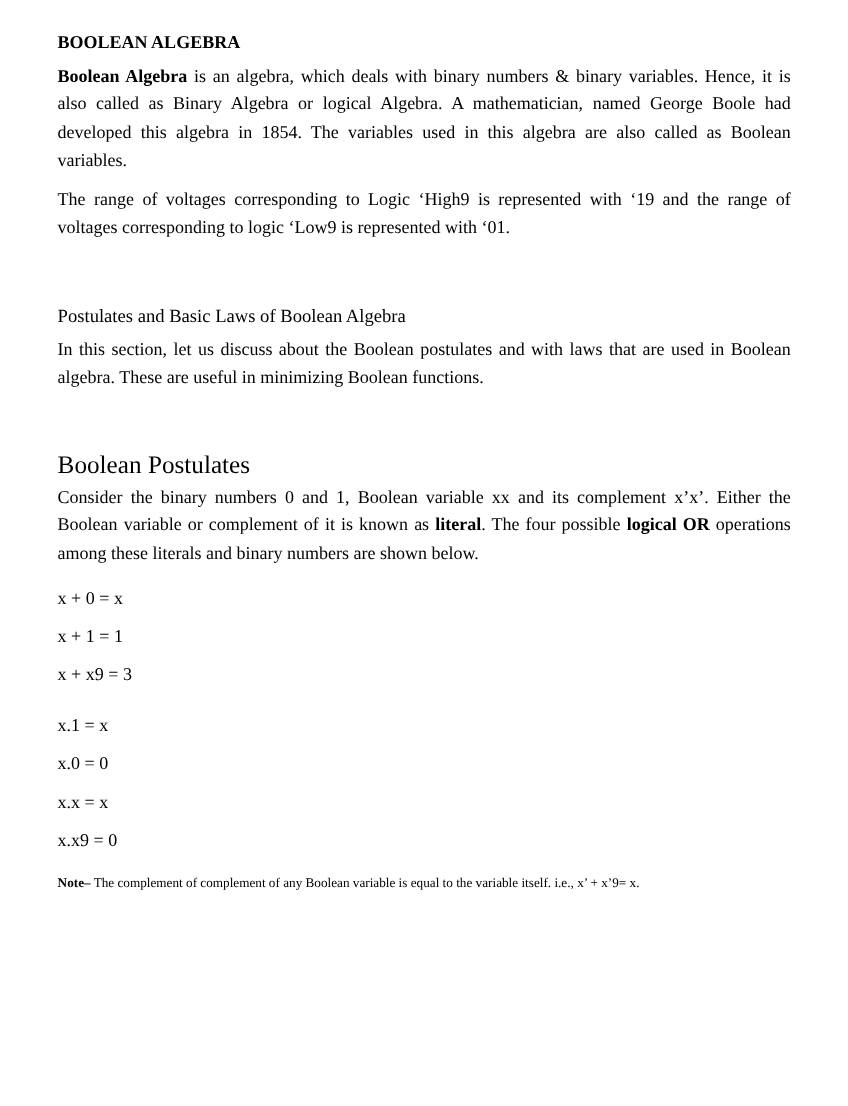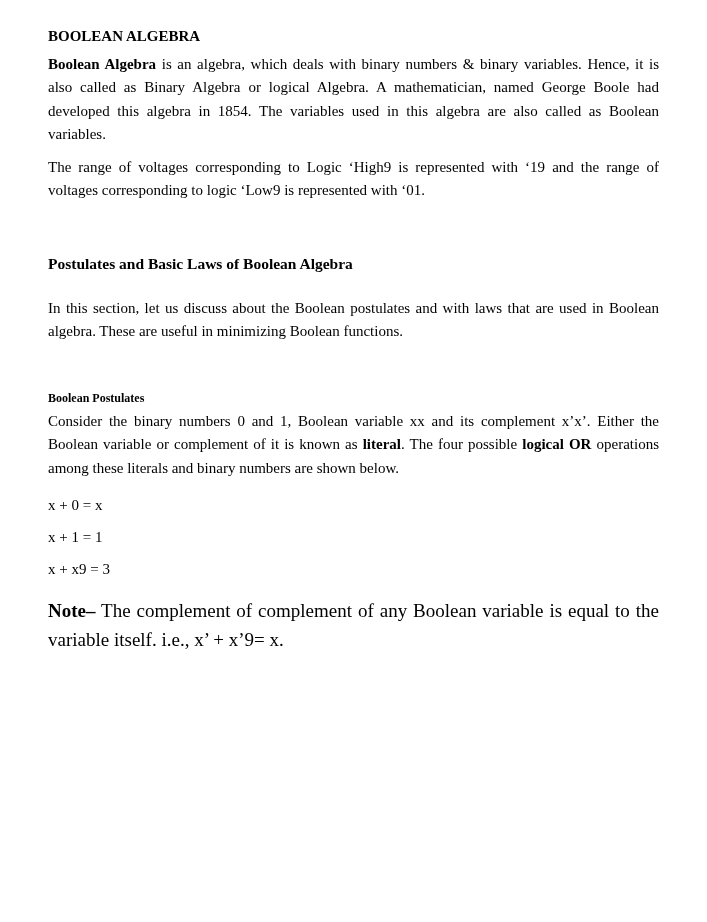--- a/index.html
+++ b/index.html
@@ -30,29 +30,29 @@
     }
 
     .paragraph {
       text-align: justify;
       line-height: 1.55;
       margin-bottom: 10px;
       font-size: 15px;
     }
 
     .subheading {
-      font-weight: bold;
+      font-weight: normal;
       font-size: 15.5px;
-      margin-bottom: 24px;
+      margin-bottom: 8px;
       margin-top: 24px;
     }
 
     .subheading2 {
-      font-weight: bold;
-      font-size: 12px;
+      font-weight: normal;
+      font-size: 21px;
       margin-bottom: 4px;
       margin-top: 20px;
     }
 
     .spacer {
       height: 18px;
     }
 
     .equations {
       text-align: left;
@@ -65,21 +65,21 @@
       margin-bottom: 2px;
     }
 
     b, strong {
       font-weight: bold;
     }
 
     .note-line {
       text-align: justify;
       line-height: 1.55;
-      font-size: 19px;
+      font-size: 11px;
       margin-top: 10px;
     }
 
     .note-line .note-label {
       font-weight: bold;
     }
   </style>
 </head>
 <body>
 
@@ -109,19 +109,25 @@
     Consider the binary numbers 0 and 1, Boolean variable xx and its complement x’x’. Either the Boolean variable or complement of it is known as <strong>literal</strong>. The four possible <strong>logical OR</strong> operations among these literals and binary numbers are shown below.
   </p>
 
   <div class="equations">
     <div>x + 0 = x</div>
     <div>x + 1 = 1</div>
     <div>x + x9 = 3</div>
   </div>
 
 
+  <div class="equations">
+    <div>x.1 = x</div>
+    <div>x.0 = 0</div>
+    <div>x.x = x</div>
+    <div>x.x9 = 0</div>
+  </div>
 
 
   <p class="note-line">
     <span class="note-label">Note–</span><span> The complement of complement of any Boolean variable is equal to the variable itself. i.e., x’ + x’9= x.</span>
   </p>
 
 </div>
 
 </body></html>

